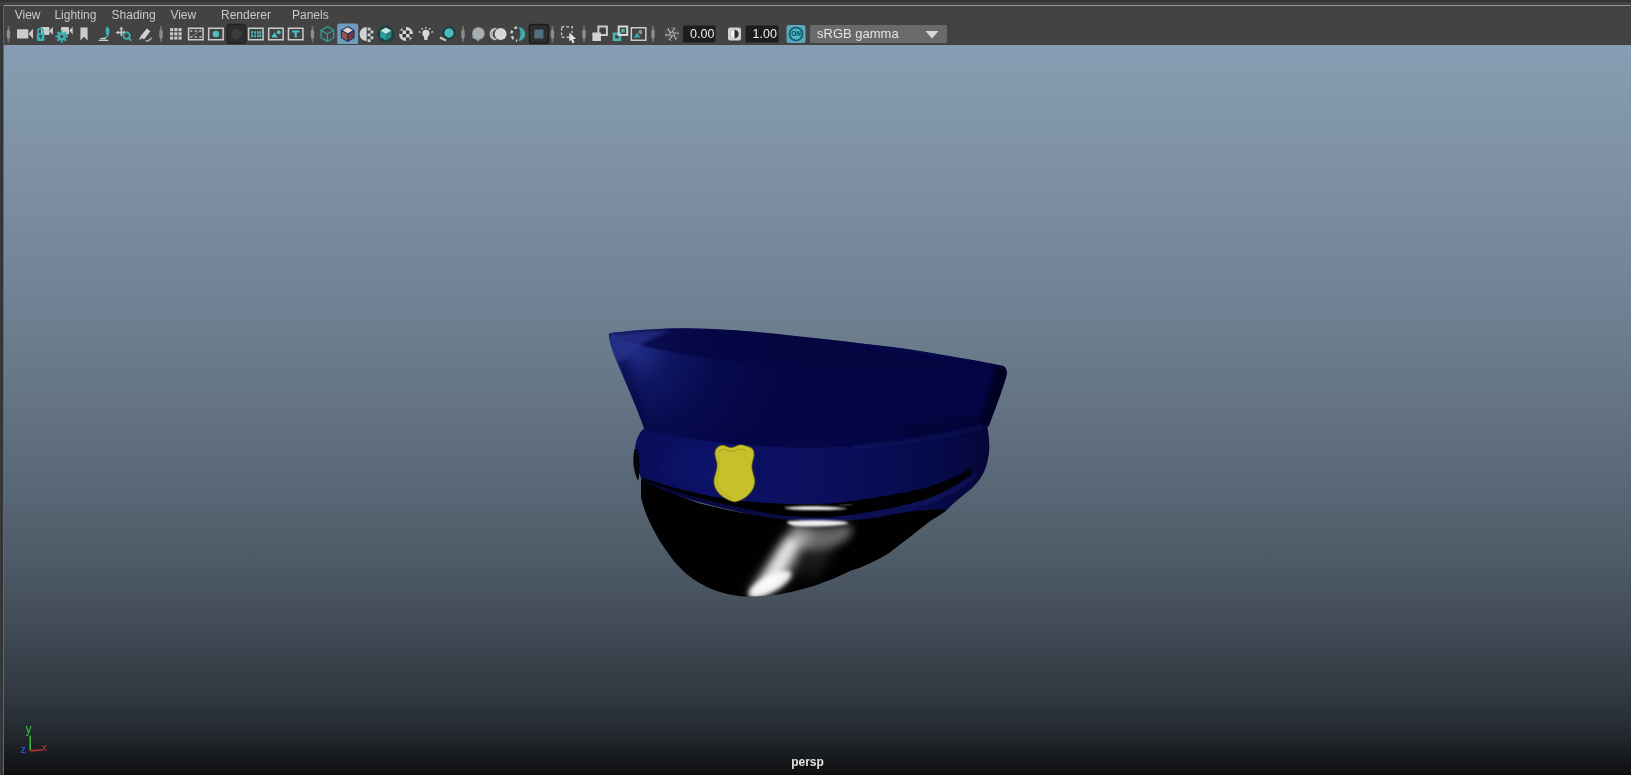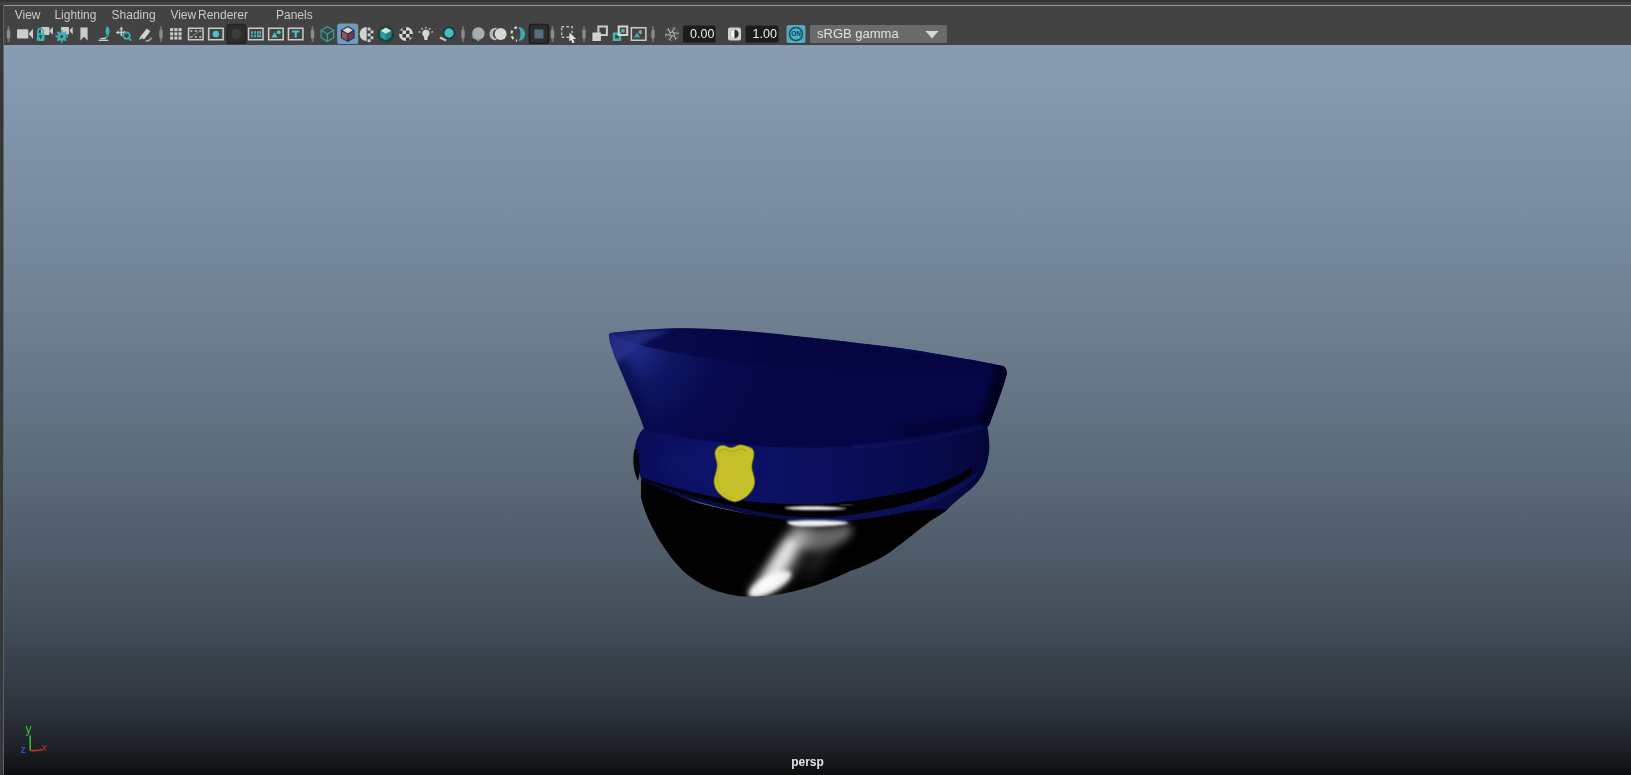--- a/index.html
+++ b/index.html
@@ -17,22 +17,22 @@
   <div id="viewport"></div>
   <div id="header">
     <div id="topedge"></div>
       <div id="topedge2"></div>
       <div id="hline"></div>
     <div id="menubar">
         <span style="position:absolute;left:14.7px;top:8px">View</span>
         <span style="position:absolute;left:54.4px;top:8px">Lighting</span>
         <span style="position:absolute;left:111.6px;top:8px">Shading</span>
         <span style="position:absolute;left:170.4px;top:8px">View</span>
-        <span style="position:absolute;left:198px;top:8px">Renderer</span>
-        <span style="position:absolute;left:276px;top:8px">Panels</span>
+        <span style="position:absolute;left:221px;top:8px">Renderer</span>
+        <span style="position:absolute;left:292px;top:8px">Panels</span>
       </div>
     <svg width="1631" height="44" viewBox="0 0 1631 44" style="position:absolute;left:0;top:0">
         <g transform="translate(8.5,34)">
 <line x1="0" y1="-8" x2="0" y2="8" stroke="#757575" stroke-width="1.6"></line>
 <rect x="-1.7" y="-4.5" width="3.4" height="9" rx="1.6" fill="#8d8d8d"></rect>
 </g>
 <g transform="translate(25,34)">
 <rect x="-8" y="-4.8" width="11.3" height="9.4" rx="1" fill="#c9cbcd"></rect>
 <path d="M8,-5.2 L3.6,-0.2 L8,4.8 Z" fill="#c9cbcd"></path>
 </g>

